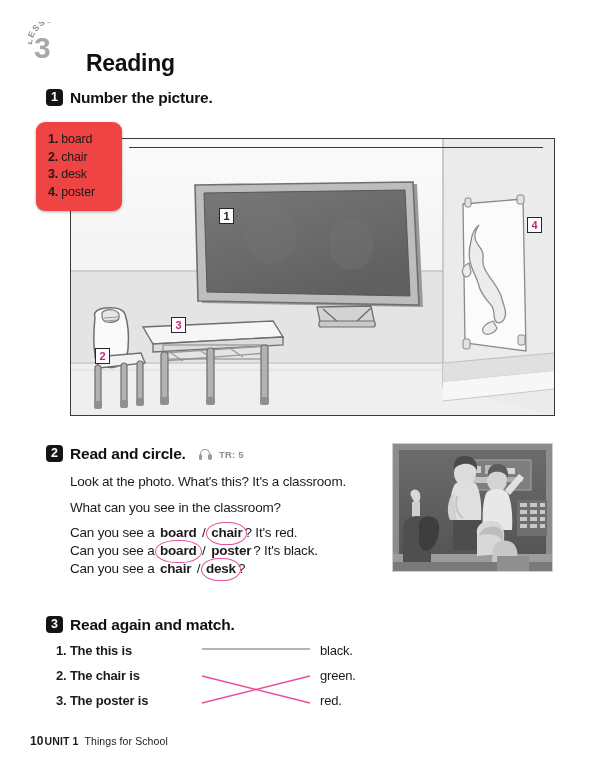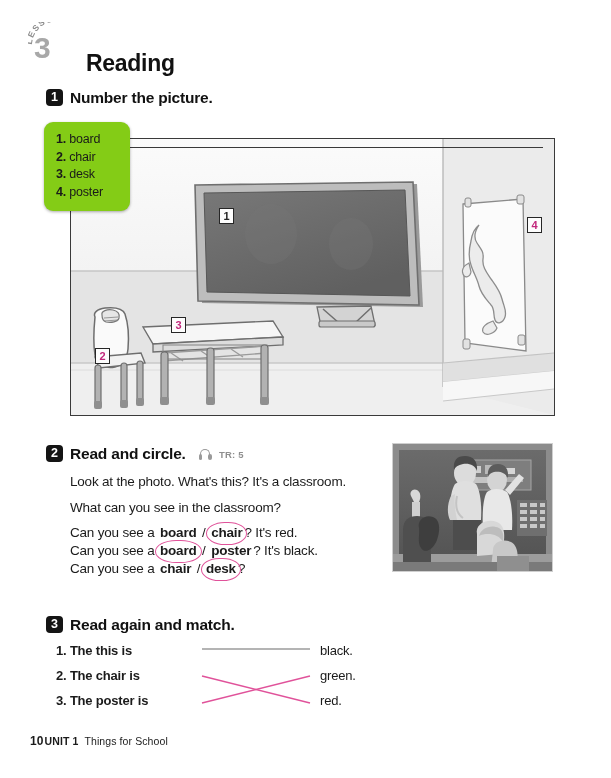--- a/index.html
+++ b/index.html
@@ -150,25 +150,25 @@
     border: 1px solid #3a3a3a;
     box-sizing: border-box;
     overflow: hidden;
     background: #f2f2f2;
   }
   .illus-svg { display: block; }
 
   
   .wordlist {
     position: absolute;
-    left: 44px;
+    left: 36px;
     top: 122px;
     width: 86px;
     padding: 9px 10px 10px 12px;
-    background: #84cc16;
+    background: #ef4444;
     border-radius: 9px;
     box-shadow: 0 1px 3px rgba(0,0,0,0.33);
     box-sizing: border-box;
   }
   .wordlist-item {
     font-size: 12.5px;
     color: #1a1a1a;
     line-height: 17.5px;
     white-space: nowrap;
     letter-spacing: -0.2px;

